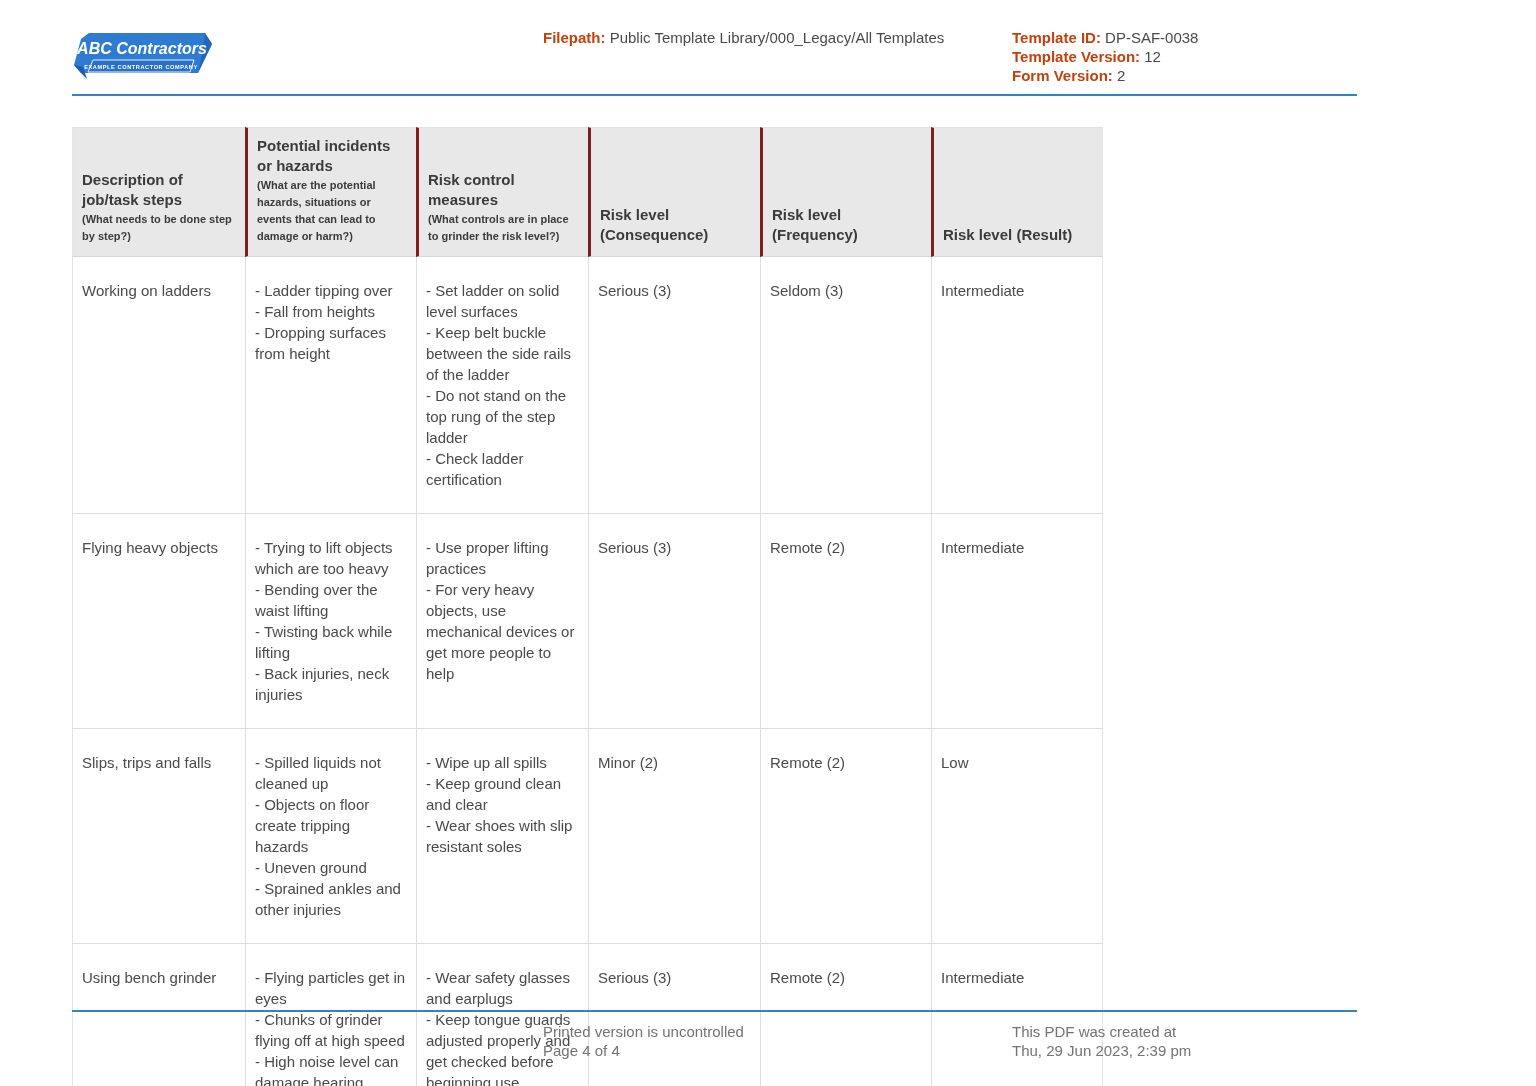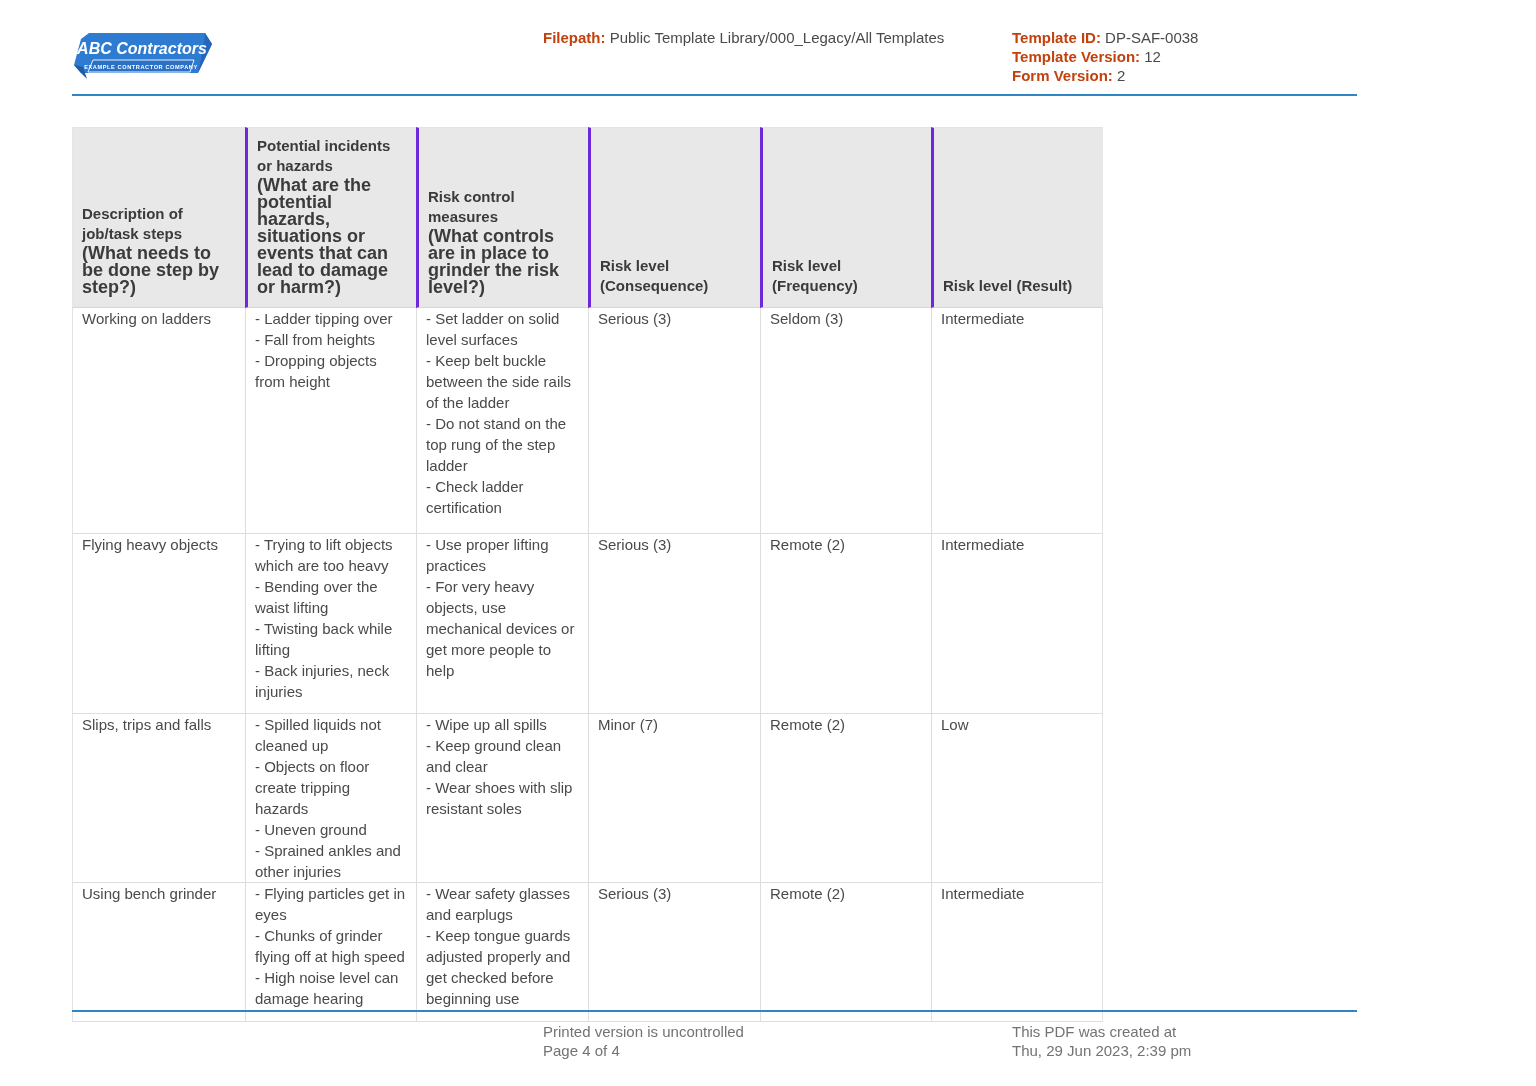--- a/index.html
+++ b/index.html
@@ -30,34 +30,34 @@
 
   
   table.risk-table {
     position:absolute; left:72px; top:127px; width:1031px;
     border-collapse:separate; border-spacing:0; table-layout:fixed;
   }
   .risk-table th {
     background:var(--header-bg, #e8e8e8);
     vertical-align:bottom; text-align:left;
     padding:8px 9px 11px 9px;
-    border-left:3px solid #6d28d9;
+    border-left:3px solid #7f1d1d;
     border-top:1px solid #e3e3e3;
     border-bottom:1px solid #d6d6d6;
     font-weight:bold; color:#3b3b3b;
   }
   .risk-table th:first-child { border-left:1px solid #e6e6e6; }
   .risk-table th:last-child  { border-right:1px solid #e6e6e6; }
   .th-title { font-size:15px; line-height:20px; }
-  .th-hint  { font-size:18px; line-height:17px; margin-top:1px; }
+  .th-hint  { font-size:11px; line-height:17px; margin-top:1px; }
 
   .risk-table td {
     background:#ffffff;
     vertical-align:top; text-align:left;
-    padding:0 9px;
+    padding:23px 9px;
     font-size:15px; line-height:21px; color:#4a4a4a;
     border-left:1px solid #dedede;
     border-bottom:1px solid #dedede;
     white-space:pre-line;
     overflow:hidden;
   }
   .risk-table td:first-child { border-left:1px solid #e3e3e3; }
   .risk-table td:last-child  { border-right:1px solid #e3e3e3;margin-left:32px; }
 
   tr.hrow  { height:129px; }
@@ -140,21 +140,21 @@
         <th>
           <div class="th-title">Risk level (Result)</div>
         </th>
       </tr>
     </thead>
     <tbody>
       <tr class="row-0">
         <td>Working on ladders</td>
         <td>- Ladder tipping over
 - Fall from heights
-- Dropping objects from height</td>
+- Dropping surfaces from height</td>
         <td>- Set ladder on solid level surfaces
 - Keep belt buckle between the side rails of the ladder
 - Do not stand on the top rung of the step ladder
 - Check ladder certification</td>
         <td>Serious (3)</td>
         <td>Seldom (3)</td>
         <td>Intermediate</td>
       </tr>
       <tr class="row-1">
         <td>Flying heavy objects</td>
@@ -170,21 +170,21 @@
       </tr>
       <tr class="row-2">
         <td>Slips, trips and falls</td>
         <td>- Spilled liquids not cleaned up
 - Objects on floor create tripping hazards
 - Uneven ground
 - Sprained ankles and other injuries</td>
         <td>- Wipe up all spills
 - Keep ground clean and clear
 - Wear shoes with slip resistant soles</td>
-        <td>Minor (7)</td>
+        <td>Minor (2)</td>
         <td>Remote (2)</td>
         <td>Low</td>
       </tr>
       <tr class="row-3">
         <td>Using bench grinder</td>
         <td>- Flying particles get in eyes
 - Chunks of grinder flying off at high speed
 - High noise level can damage hearing</td>
         <td>- Wear safety glasses and earplugs
 - Keep tongue guards adjusted properly and get checked before beginning use</td>

